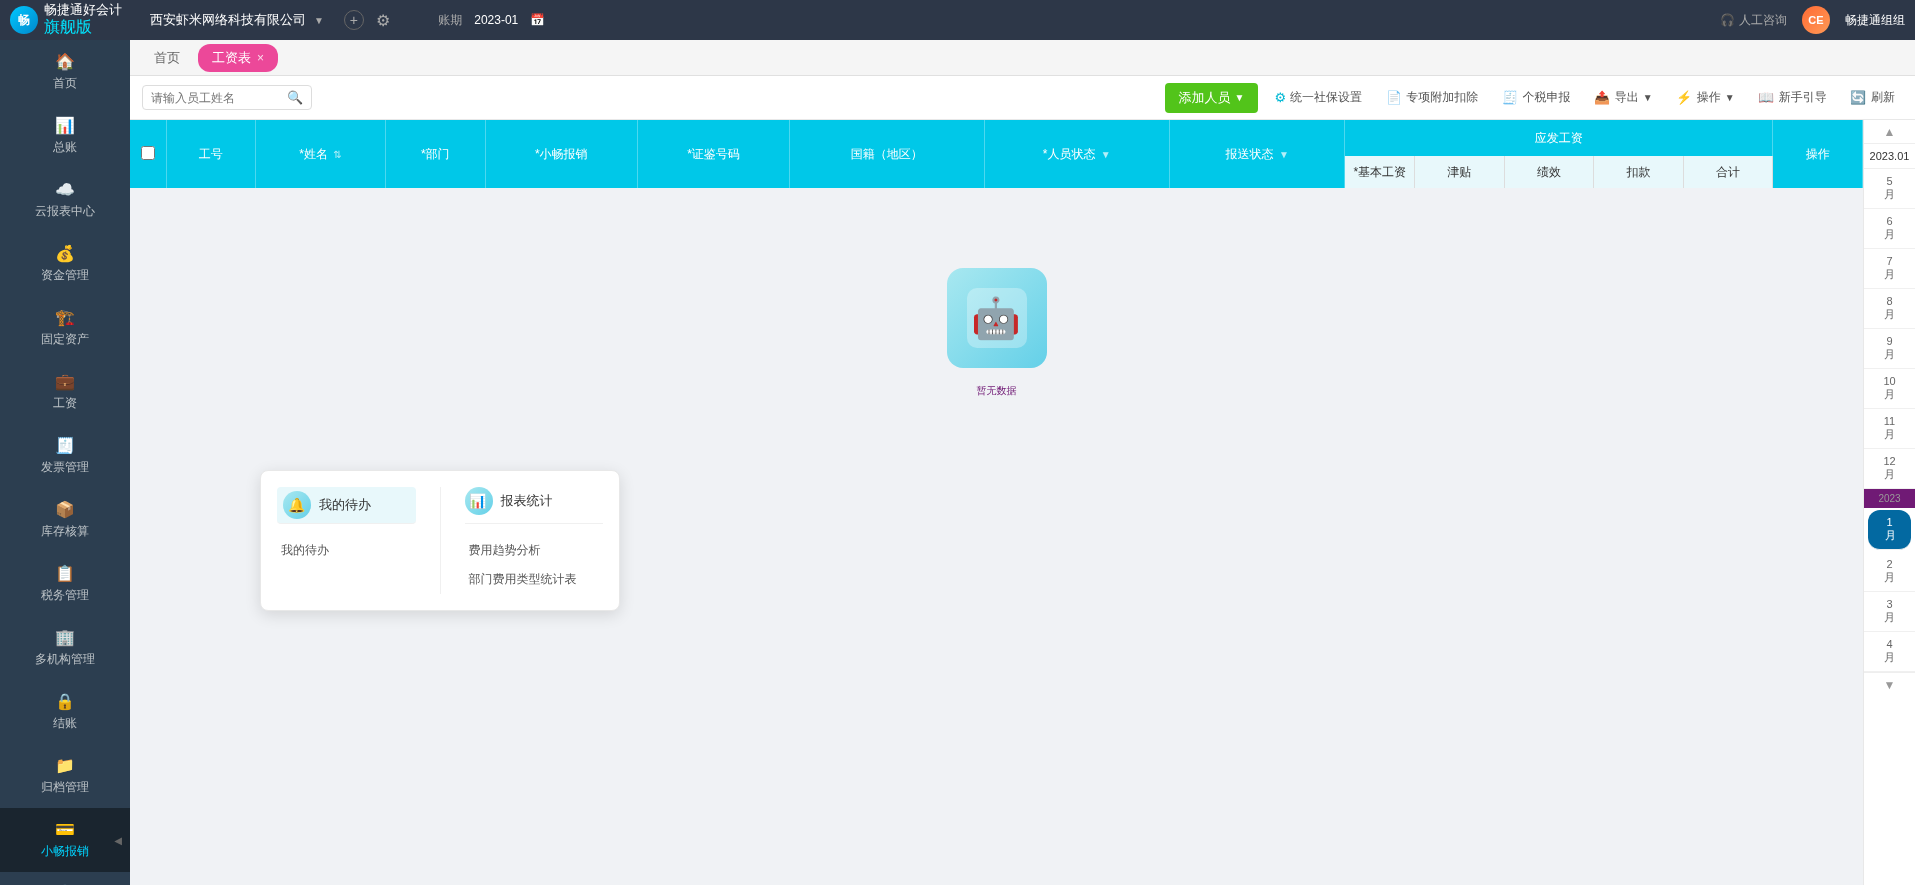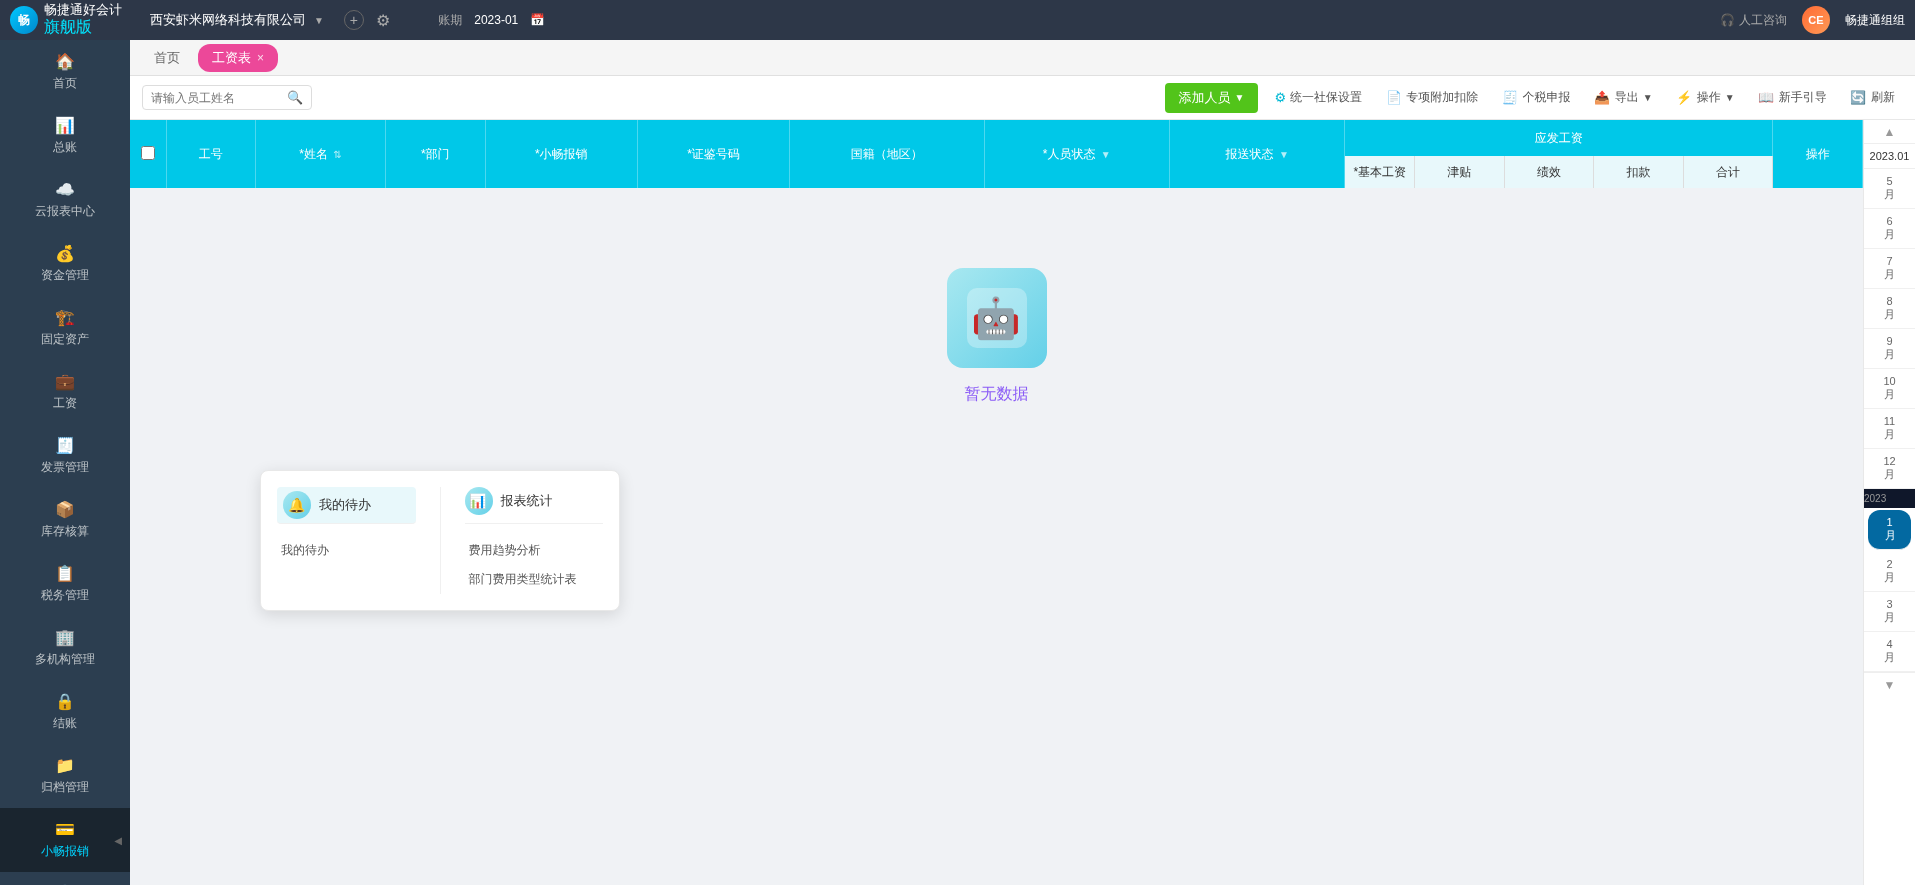--- a/index.html
+++ b/index.html
@@ -175,21 +175,21 @@
     }
     .empty-icon::before {
       content: ""; position: absolute;
       width: 60px; height: 60px;
       background: rgba(255,255,255,0.3);
       border-radius: 10px;
     }
     .robot-face {
       font-size: 40px; z-index: 1;
     }
-    .empty-text { color: #8b5cf6; font-size: 16px; }
+    .empty-text { color: #701a75; font-size: 10px; }
 
     
     .month-navigator {
       width: 52px; background: white; border-left: 1px solid #e8e8e8;
       display: flex; flex-direction: column; align-items: center;
       overflow-y: auto; flex-shrink: 0;
     }
     .month-nav-header {
       padding: 6px 4px; font-size: 11px; color: #333; text-align: center;
       border-bottom: 1px solid #eee; width: 100%;
@@ -202,22 +202,22 @@
     .month-nav-down { border-top: 1px solid #eee; }
     .month-item {
       width: 100%; padding: 6px 17px; text-align: center; font-size: 11px;
       color: #666; cursor: pointer; border-bottom: 1px solid #f0f0f0;
     }
     .month-item.active {
       background: #0369a1; color: white; border-radius: 12px;
       margin: 2px 4px; width: calc(100% - 8px);
     }
     .month-year-label {
-      font-size: 10px; color: #999; padding: 4px 0; text-align: left;
-      background: #0f172a; width: 100%;
+      font-size: 10px; color: #999; padding: 4px 0; text-align: center;
+      background: #701a75; width: 100%;
     }
     .popup-menu {
       position: absolute; left: 130px; top: 430px;
       width: 360px; background: white;
       border: 1px solid #e8e8e8; border-radius: 8px;
       box-shadow: 0 4px 16px rgba(0,0,0,0.12);
       padding: 16px; z-index: 101;
     }
     .popup-columns {
       display: flex; gap: 20px;

